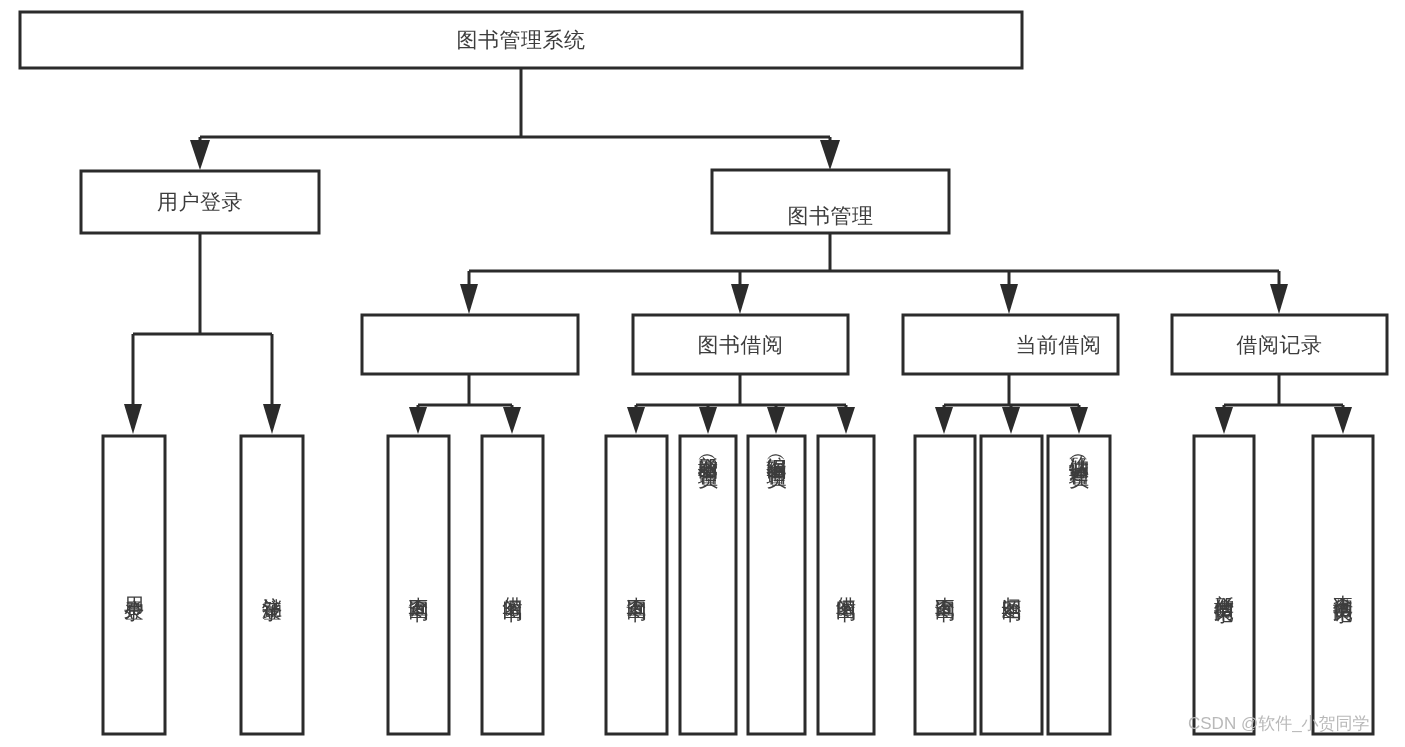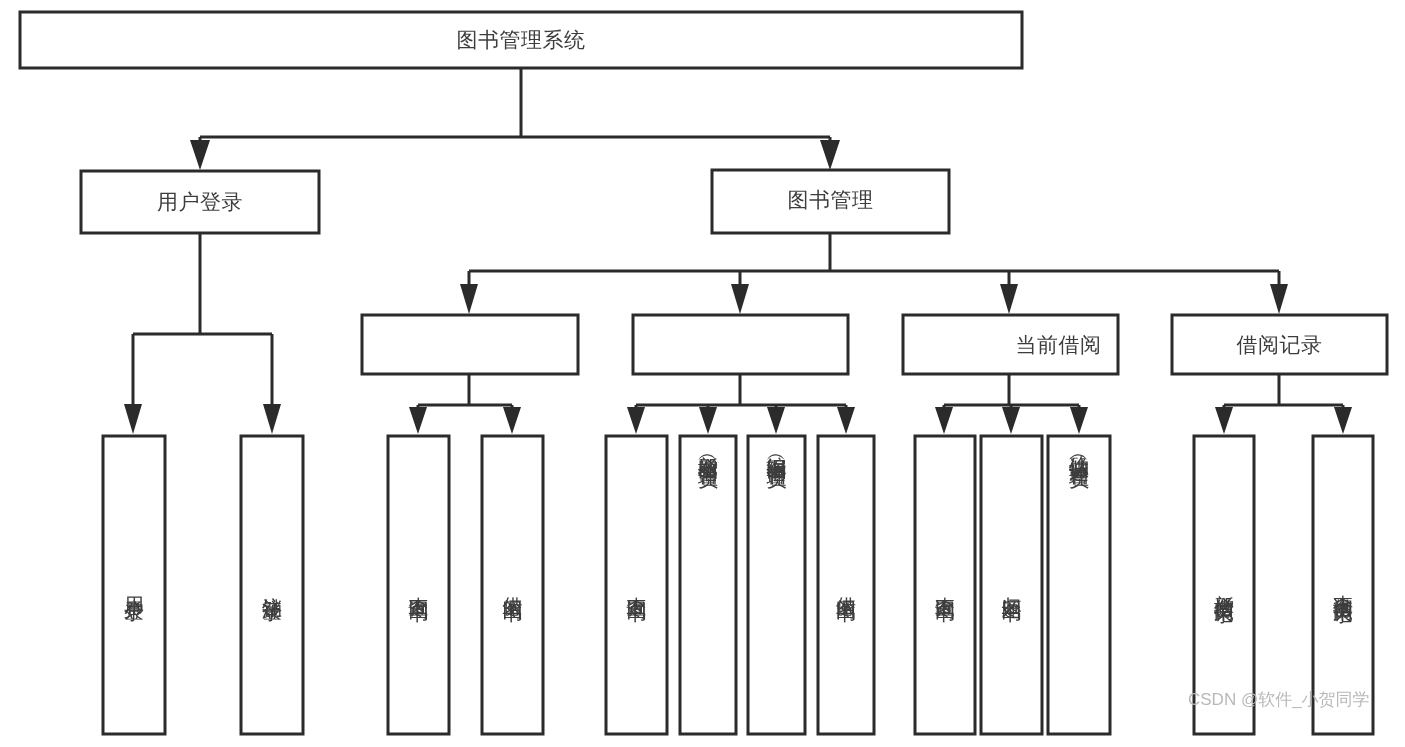--- a/index.html
+++ b/index.html
@@ -60,21 +60,21 @@
   .node-label.vertical {
     writing-mode: vertical-rl;
     text-orientation: upright;
     font-size: 20px;
     line-height: 1.45;
     letter-spacing: 2px;
   }
   .watermark {
     position: absolute;
     left: 1188px;
-    top: 688px;
+    top: 712px;
     font-size: 17px;
     color: #b9b9b9;
     font-family: "Liberation Sans", "DejaVu Sans", sans-serif;
     white-space: nowrap;
   }
 </style>
 </head>
 <body>
 
 <div id="diagram-root">
@@ -175,22 +175,23 @@
     <rect class="node-rect" x="915" y="436" width="60" height="298"></rect>
     <rect class="node-rect" x="981" y="436" width="61" height="298"></rect>
     <rect class="node-rect" x="1048" y="436" width="62" height="298"></rect>
     <rect class="node-rect" x="1194" y="436" width="60" height="298"></rect>
     <rect class="node-rect" x="1313" y="436" width="60" height="298"></rect>
   </svg>
 
   <div class="node-label horizontal" style="left:20px; top:12px; width:1002px; height:56px;">图书管理系统</div>
 
   <div class="node-label horizontal" style="left:81px; top:171px; width:238px; height:62px;">用户登录</div>
-  <div class="node-label horizontal" style="left:712px; top:168px; width:237px; height:63px;">图书管理</div>
-
+  <div class="node-label horizontal" style="left:712px; top:184px; width:237px; height:63px;">图书管理</div>
+
+  <div class="node-label horizontal" style="left:633px; top:315px; width:215px; height:59px;">图书借阅</div>
   <div class="node-label horizontal" style="left:903px; top:315px; width:215px; height:59px;padding-left:48px;">当前借阅</div>
   <div class="node-label horizontal" style="left:1172px; top:315px; width:215px; height:59px;">借阅记录</div>
 
   <div class="node-label vertical" style="left:103px; top:436px; width:62px; height:298px;">用户登录</div>
   <div class="node-label vertical" style="left:241px; top:436px; width:62px; height:298px;">注销登录</div>
   <div class="node-label vertical" style="left:388px; top:436px; width:61px; height:298px;">查询图书</div>
   <div class="node-label vertical" style="left:482px; top:436px; width:61px; height:298px;">借阅图书</div>
   <div class="node-label vertical" style="left:606px; top:436px; width:61px; height:298px;">查询图书</div>
   <div class="node-label vertical" style="left:680px; top:436px; width:56px; height:298px; justify-content:flex-start; padding-top:4px; box-sizing:border-box;">新增图书（管理员）</div>
   <div class="node-label vertical" style="left:748px; top:436px; width:57px; height:298px; justify-content:flex-start; padding-top:4px; box-sizing:border-box;">编辑图书（管理员）</div>

